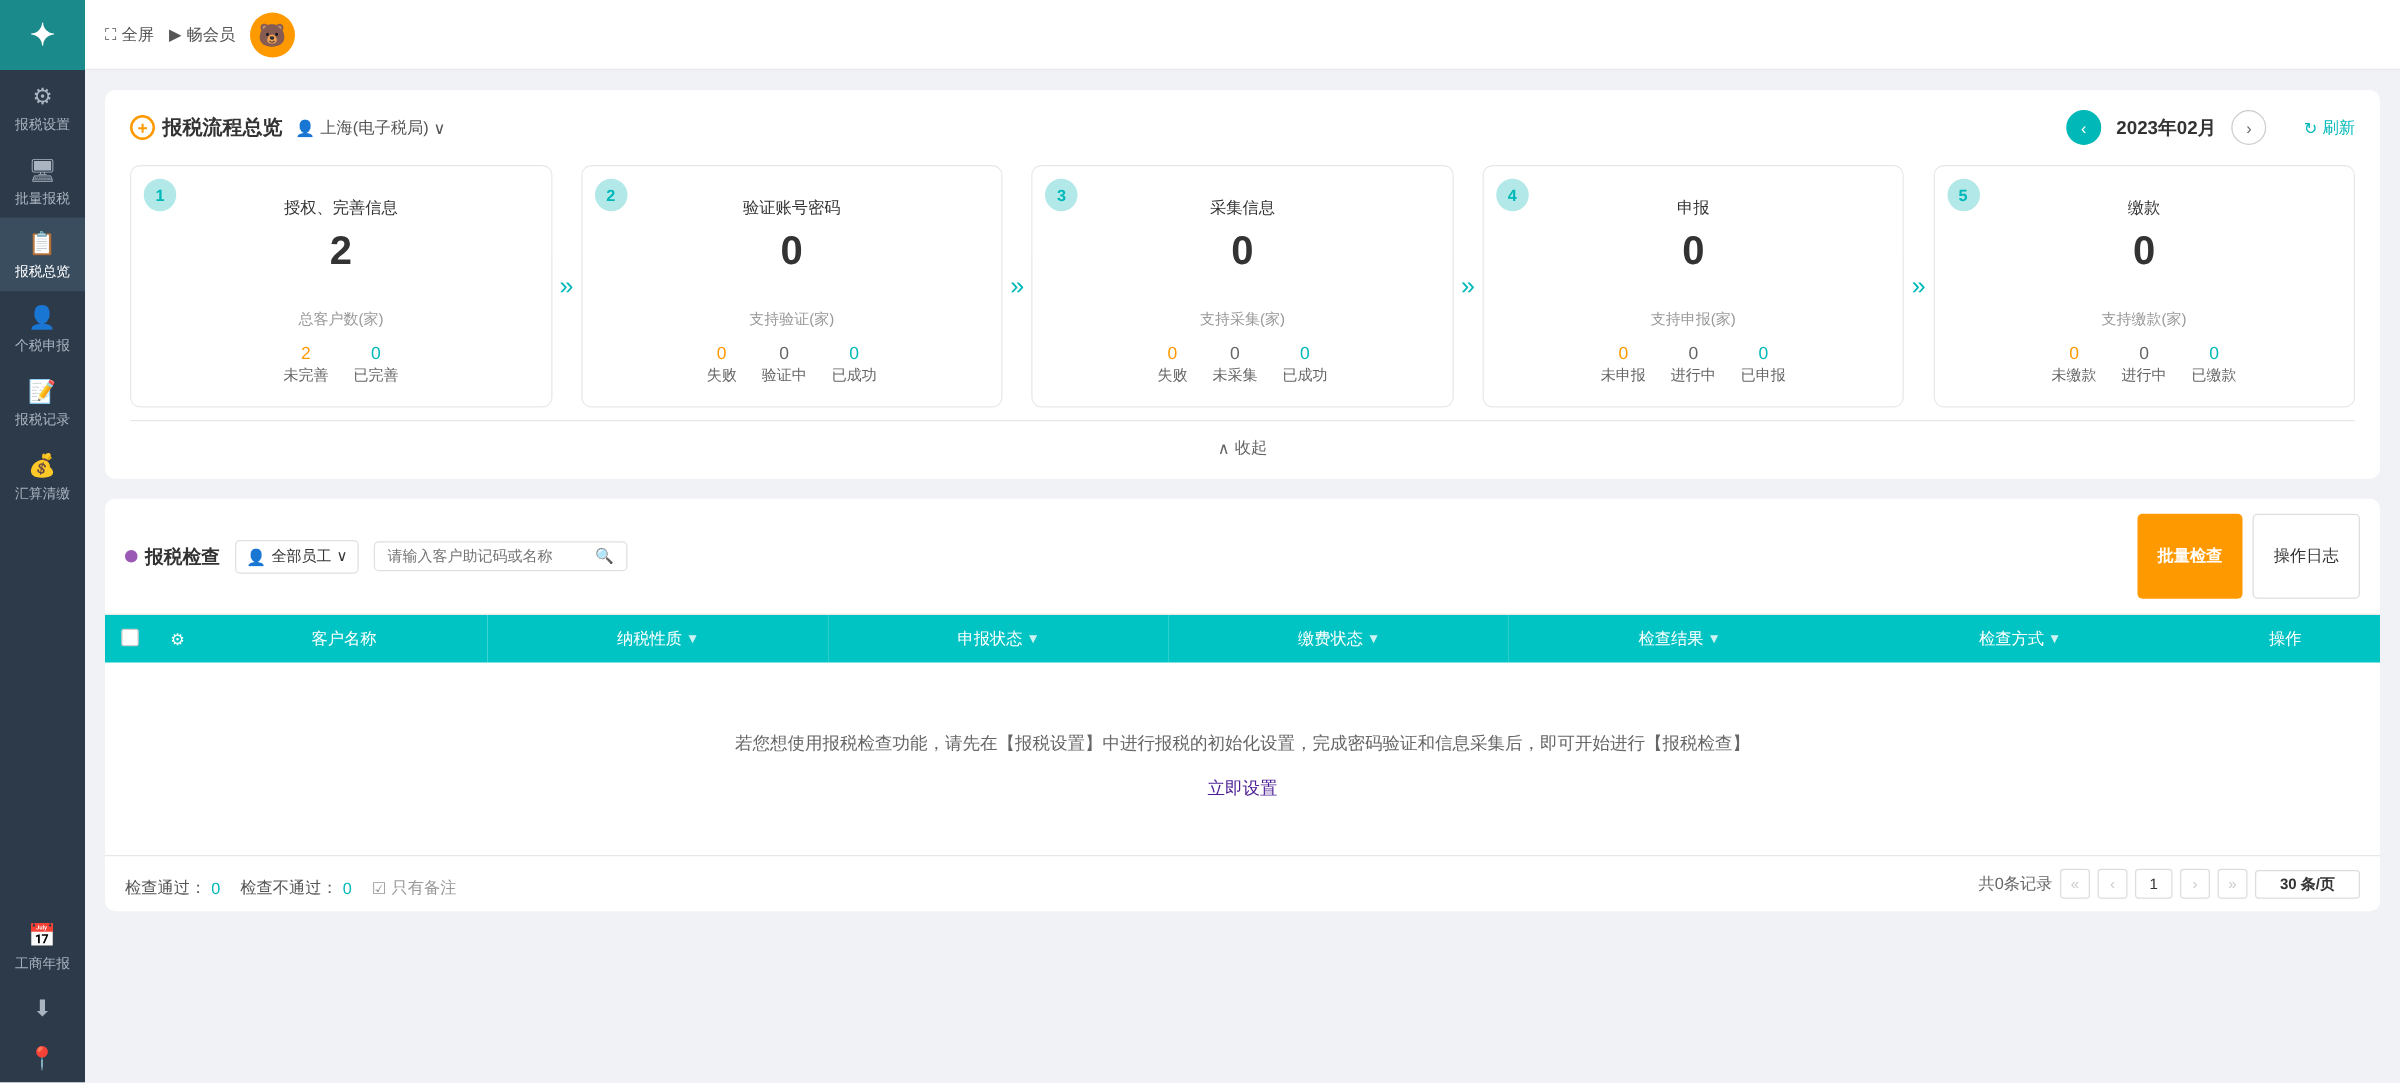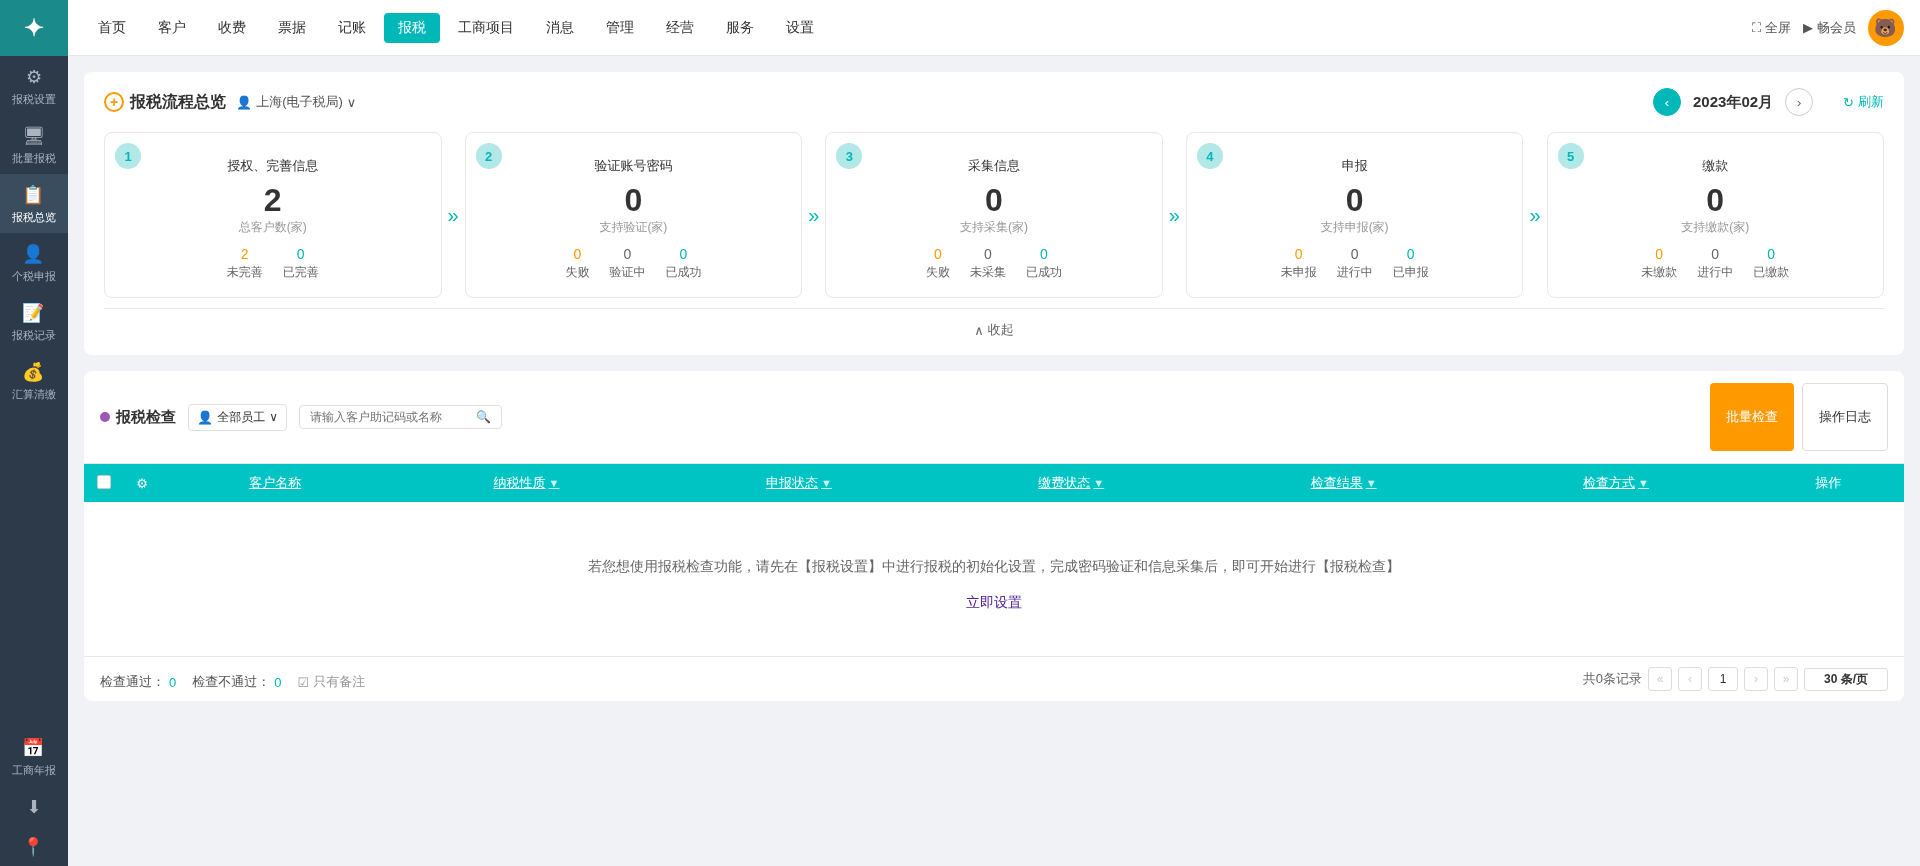--- a/index.html
+++ b/index.html
@@ -215,20 +215,21 @@
       font-size: 32px;
       font-weight: bold;
       color: #333;
       line-height: 1.2;
     }
     .step-label {
       text-align: center;
       color: #999;
       font-size: 12px;
       margin-bottom: 10px;
+      margin-top: 28px;
     }
     .step-stats {
       display: flex;
       justify-content: center;
       gap: 20px;
       font-size: 12px;
     }
     .step-stats .fail { color: #f90; }
     .step-stats .normal { color: #666; }
     .step-stats .success { color: #00b8b8; }
@@ -306,20 +307,21 @@
       display: flex; gap: 8px;
     }
     .btn-primary {
       background: #f90;
       color: white;
       border: none;
       border-radius: 4px;
       padding: 6px 16px;
       cursor: pointer;
       font-size: 13px;
+      font-weight: bold;
     }
     .btn-secondary {
       background: #fff;
       color: #333;
       border: 1px solid #ddd;
       border-radius: 4px;
       padding: 24px 16px;
       cursor: pointer;
       font-size: 13px;
     }
@@ -338,21 +340,21 @@
     }
     thead th {
       padding: 10px 12px;
       font-size: 13px;
       font-weight: normal;
       text-align: center;
       white-space: nowrap;
     }
     thead th.check-col { width: 40px; }
     thead th.gear-col { width: 36px; }
-    .th-filter { display: inline-flex; align-items: center; gap: 3px; text-decoration: underline; }
+    .th-filter { display: inline-flex; align-items: center; gap: 3px; }
     .filter-icon { font-size: 11px; opacity: 0.8; }
     tbody td { padding: 10px 13px; text-align: center; font-size: 13px; color: #555; }
 
     .empty-msg {
       text-align: center;
       padding: 40px 0 30px;
       color: #666;
       font-size: 14px;
       line-height: 2;
     }
@@ -458,34 +460,20 @@
     </div>
     <div class="sidebar-item">
       <span class="icon">📍</span>
     </div>
   </div>
 </div>
 
 <div class="main-area">
 
   <div class="top-nav">
-    <div class="top-nav-items">
-      <div class="nav-item">首页</div>
-      <div class="nav-item">客户</div>
-      <div class="nav-item">收费</div>
-      <div class="nav-item">票据</div>
-      <div class="nav-item">记账</div>
-      <div class="nav-item active">报税</div>
-      <div class="nav-item">工商项目</div>
-      <div class="nav-item">消息</div>
-      <div class="nav-item">管理</div>
-      <div class="nav-item">经营</div>
-      <div class="nav-item">服务</div>
-      <div class="nav-item">设置</div>
-    </div>
     <div class="top-nav-right">
       <div class="btn">
         <span>⛶</span>
         <span>全屏</span>
       </div>
       <div class="btn">
         <span>▶</span>
         <span>畅会员</span>
       </div>
       <div class="avatar">

